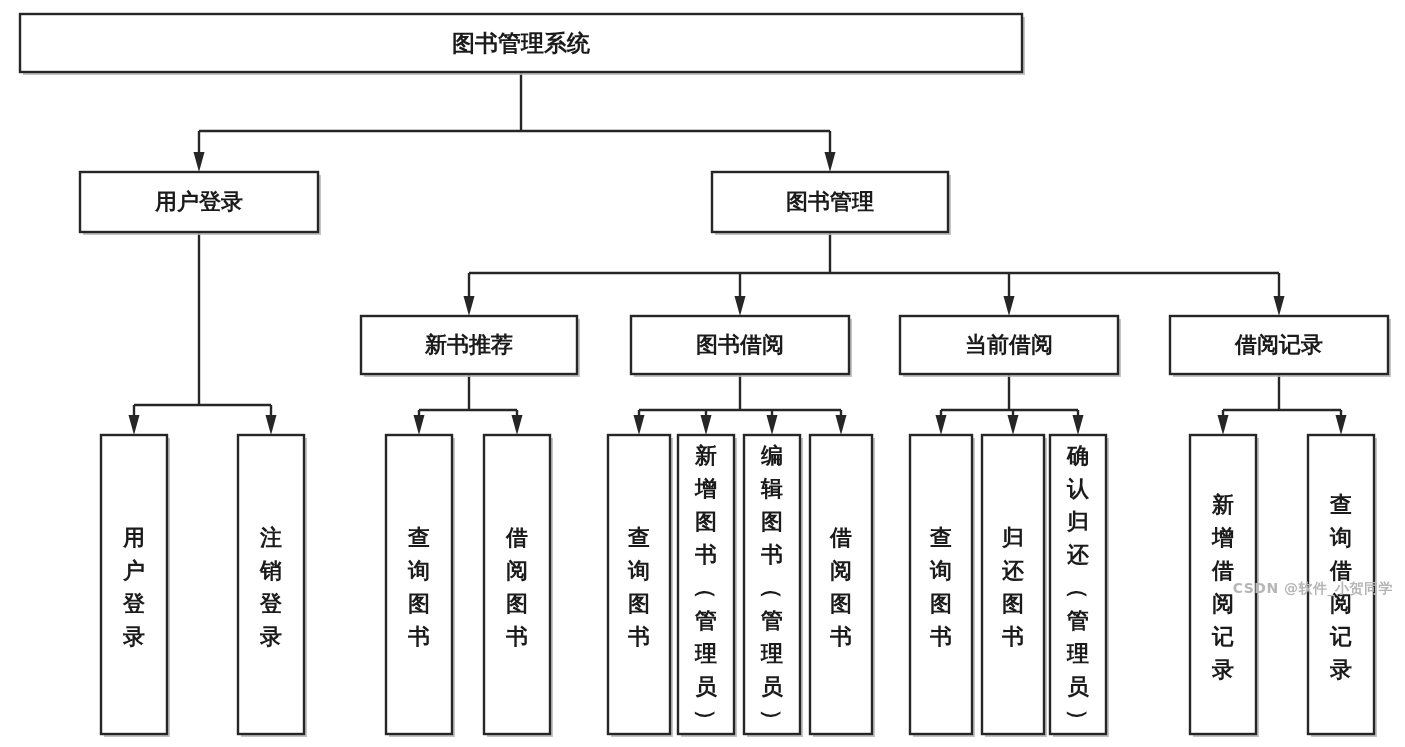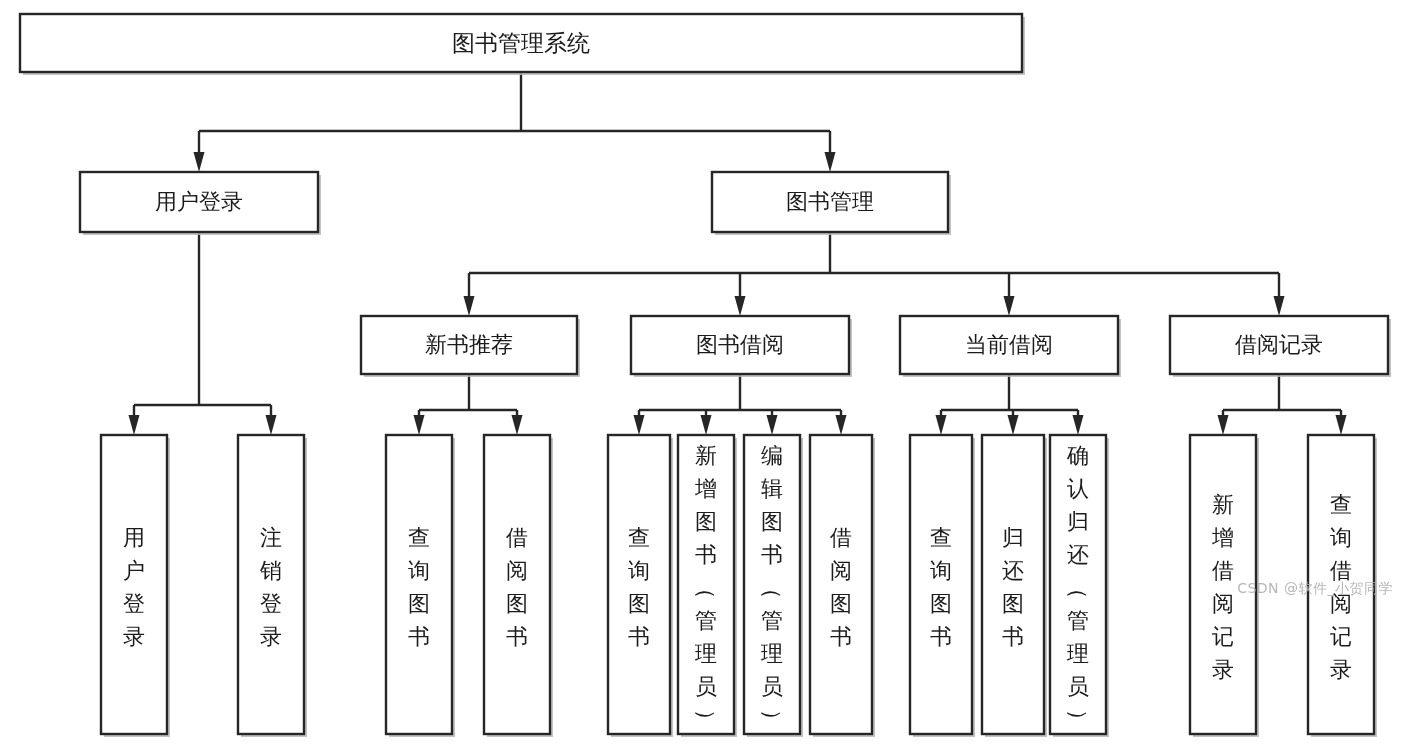--- a/index.html
+++ b/index.html
@@ -13,20 +13,21 @@
     position: relative;
     font-family: "DejaVu Sans", "Liberation Sans", sans-serif;
     overflow: hidden;
   }
   #diagram-root {
     position: absolute;
     left: 0;
     top: 0;
     width: 1405px;
     height: 604px;
+    font-weight: bold;
   }
   svg.flow {
     display: block;
     width: 1405px;
     height: 747px;
   }
   .node-box {
     fill: #ffffff;
     stroke: #262626;
     stroke-width: 2.4;

